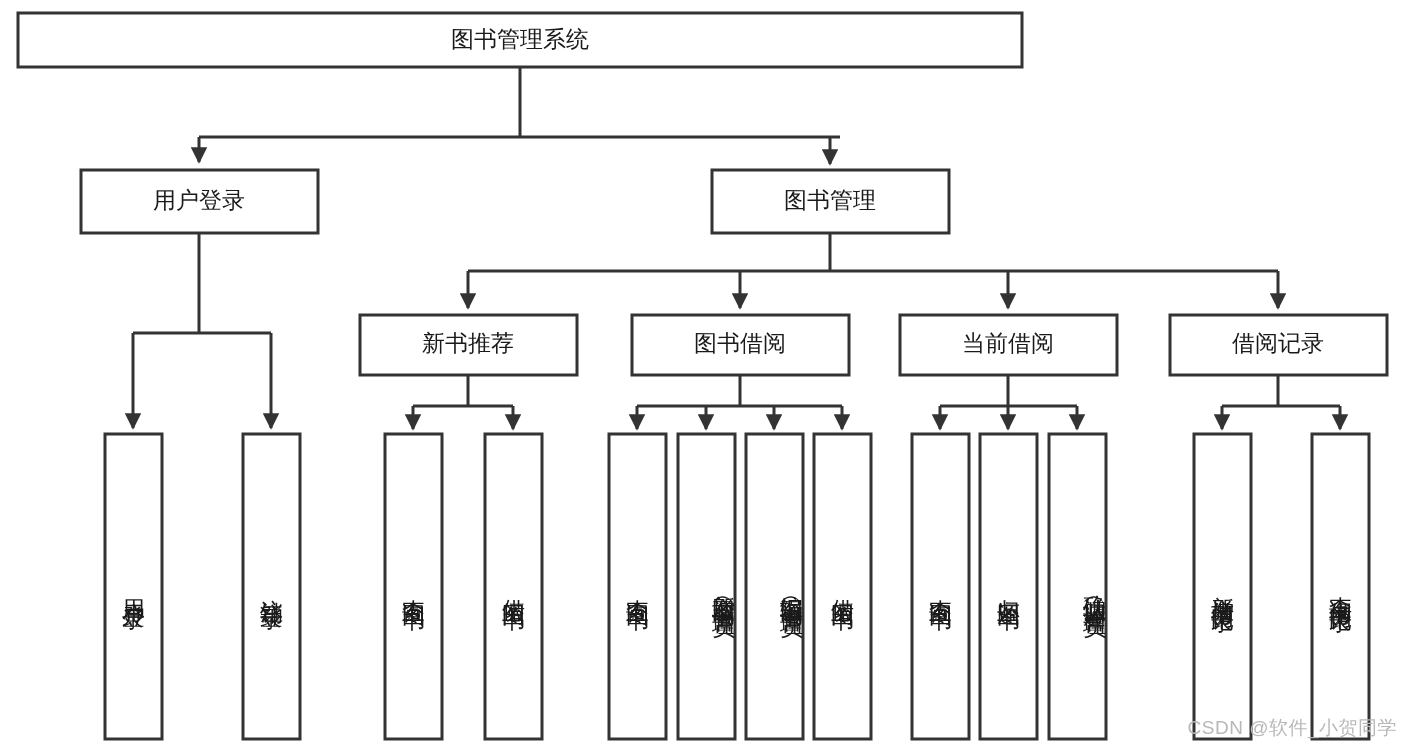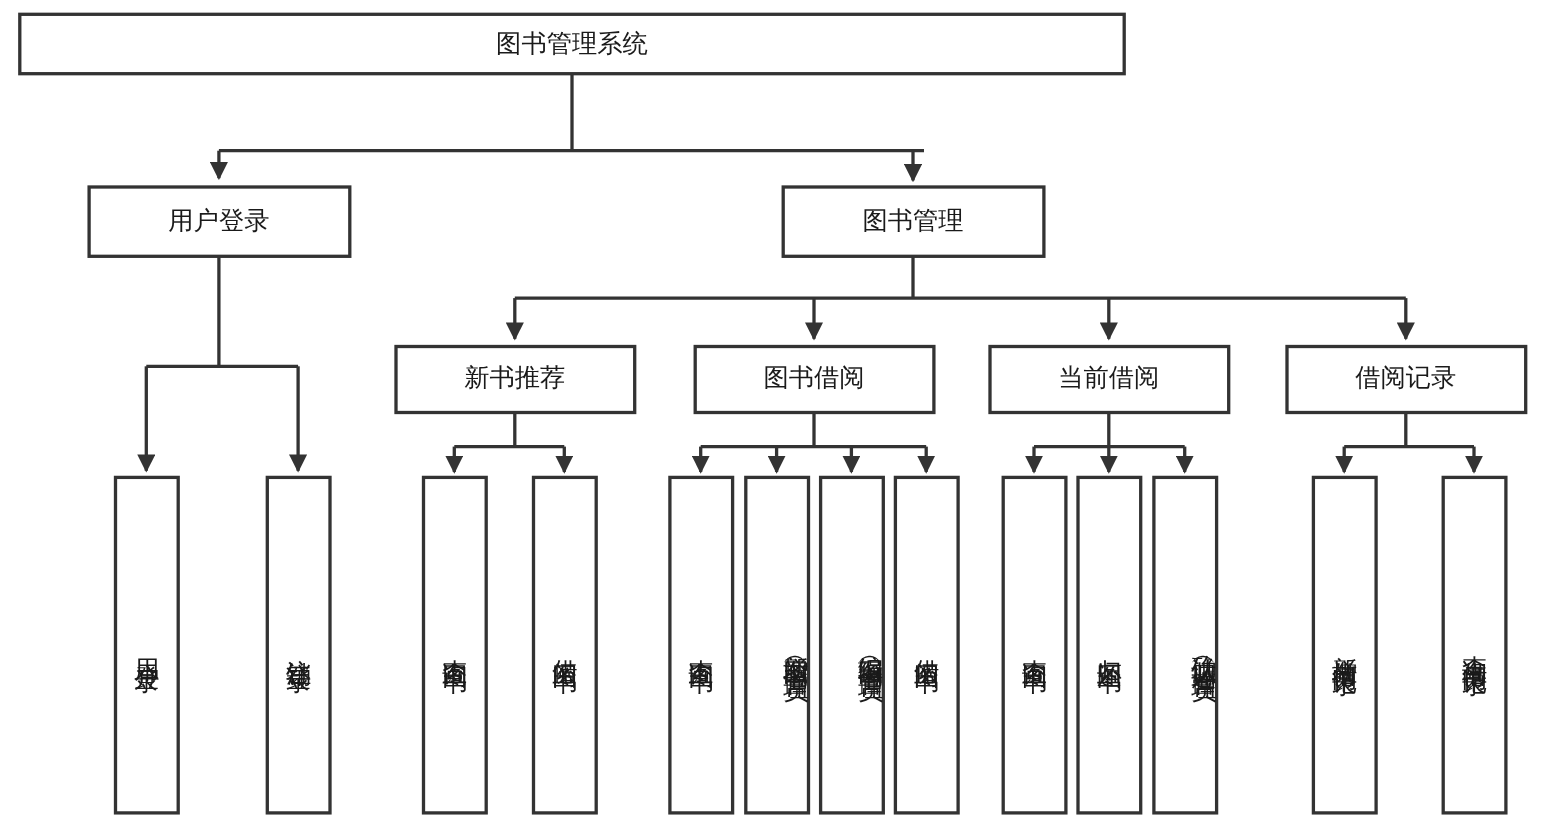--- a/index.html
+++ b/index.html
@@ -223,14 +223,15 @@
   <div class="leaf-label" style="left:746px; top:434px; width:57px; height:305px; align-items:flex-start; padding-top:8px; box-sizing:border-box;">编辑图书（管理员）</div>
   <div class="leaf-label" style="left:814px; top:434px; width:57px; height:305px;">借阅图书</div>
 
   <div class="leaf-label" style="left:912px; top:434px; width:57px; height:305px;">查询图书</div>
   <div class="leaf-label" style="left:980px; top:434px; width:57px; height:305px;">归还图书</div>
   <div class="leaf-label" style="left:1049px; top:434px; width:57px; height:305px; align-items:flex-start; padding-top:8px; box-sizing:border-box;">确认归还（管理员）</div>
 
   <div class="leaf-label" style="left:1194px; top:434px; width:57px; height:305px;">新增借阅记录</div>
   <div class="leaf-label" style="left:1312px; top:434px; width:57px; height:305px;">查询借阅记录</div>
 
+  <div class="watermark">CSDN @软件_小贺同学</div>
 
 </div>
 
 </body></html>

